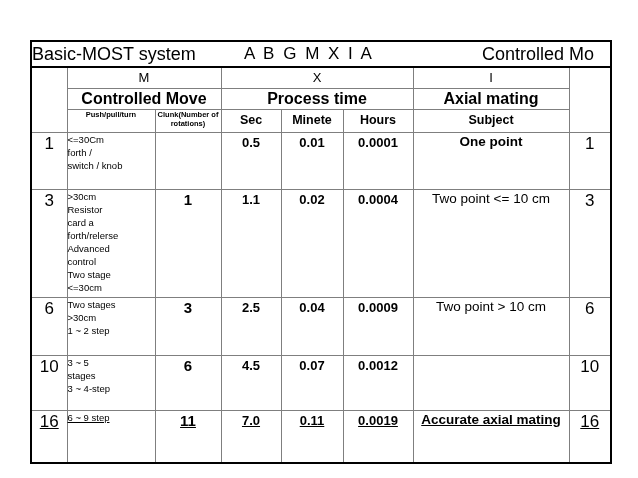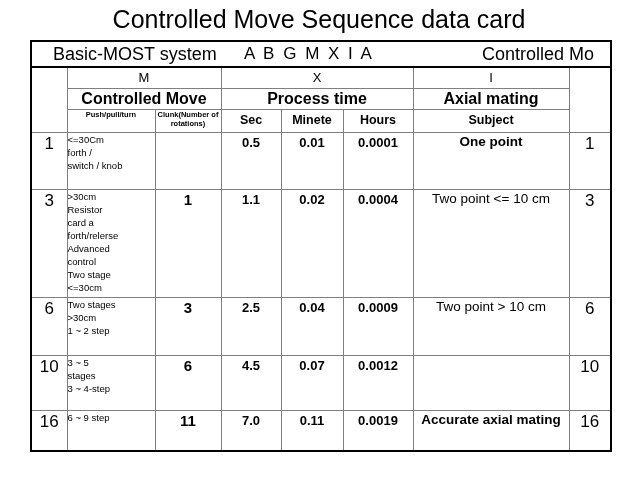--- a/index.html
+++ b/index.html
@@ -62,21 +62,21 @@
     position: relative;
     overflow: visible;
   }
   .banner-inner {
     position: relative;
     height: 24px;
     white-space: nowrap;
   }
   .banner-sys {
     position: absolute;
-    left: 21px;
+    left: 0;
     top: 1px;
     font-size: 18px;
     line-height: 22px;
   }
   .banner-seq {
     position: absolute;
     left: 212px;
     top: 1px;
     font-size: 17px;
     line-height: 22px;
@@ -169,28 +169,27 @@
     font-size: 17px;
     line-height: 22px;
     padding-top: 4px;
     vertical-align: top;
   }
 
   .r1 { height: 57px; }
   .r2 { height: 108px; }
   .r3 { height: 58px; }
   .r4 { height: 55px; }
-  .r5 { height: 40px; }
+  .r5 { height: 52px; text-decoration: underline; }
 </style>
 </head>
 <body>
 
 <div id="page">
 
-  <div class="slide-title">Controlled Move Sequence data card</div>
 
   <table class="card-table">
     <colgroup>
       <col style="width:36px">
       <col style="width:88px">
       <col style="width:66px">
       <col style="width:60px">
       <col style="width:62px">
       <col style="width:70px">
       <col style="width:156px">

